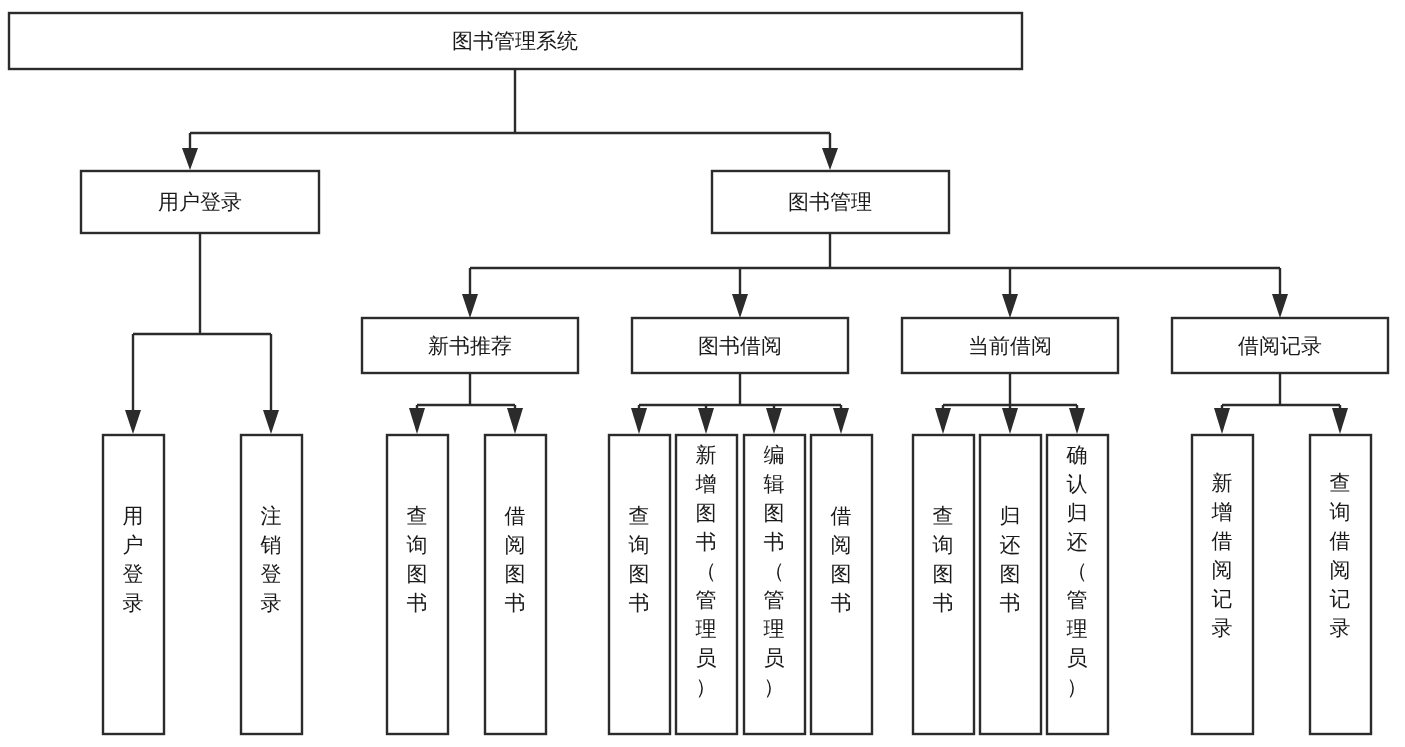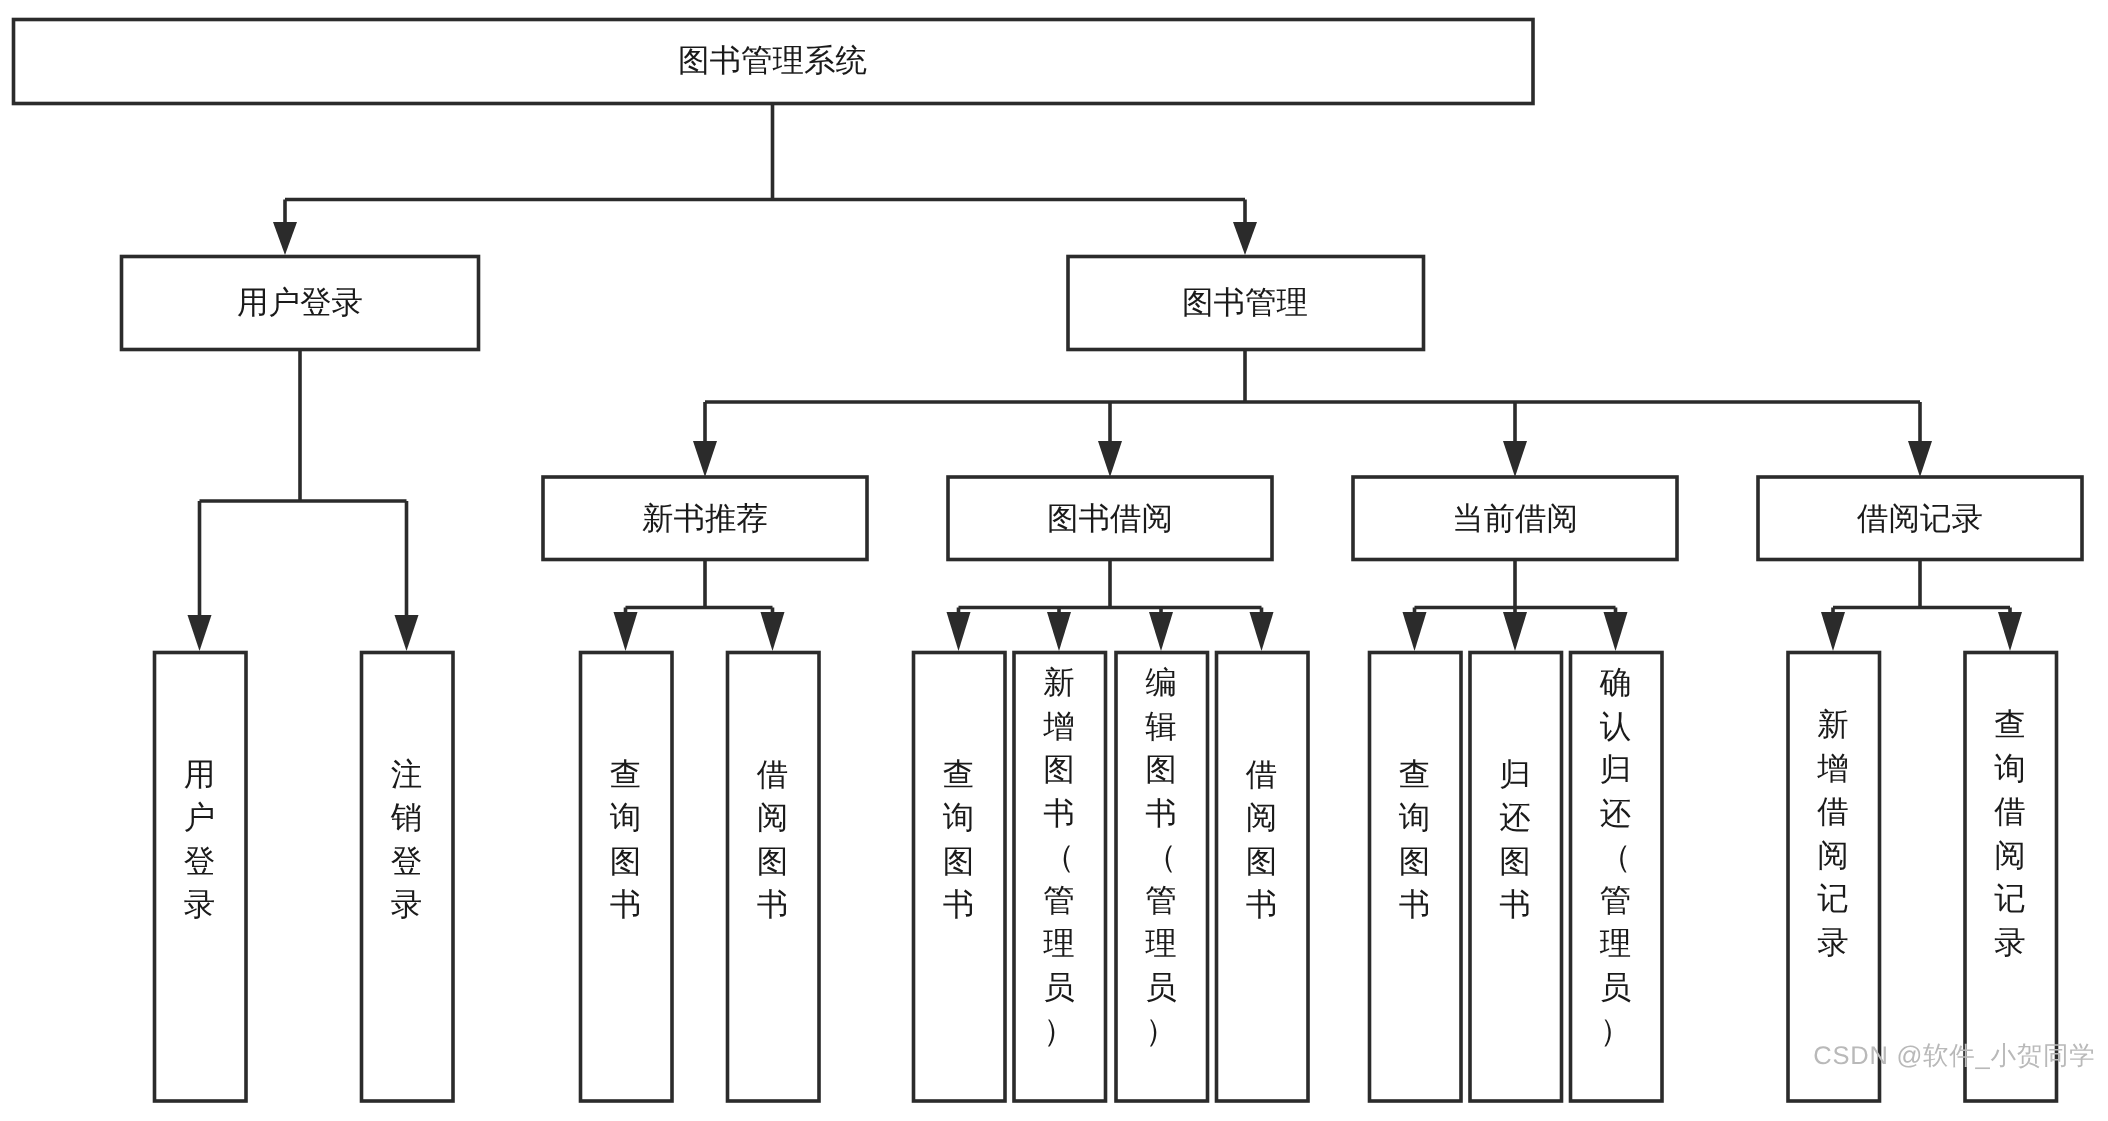--- a/index.html
+++ b/index.html
@@ -235,15 +235,14 @@
       <rect class="node-box" x="1192" y="435" width="61" height="299"></rect>
       <text class="node-label-v" x="1222" y="490"><tspan x="1222" dy="0">新</tspan><tspan x="1222" dy="29">增</tspan><tspan x="1222" dy="29">借</tspan><tspan x="1222" dy="29">阅</tspan><tspan x="1222" dy="29">记</tspan><tspan x="1222" dy="29">录</tspan></text>
     </g>
     <g>
       <rect class="node-box" x="1310" y="435" width="61" height="299"></rect>
       <text class="node-label-v" x="1340" y="490"><tspan x="1340" dy="0">查</tspan><tspan x="1340" dy="29">询</tspan><tspan x="1340" dy="29">借</tspan><tspan x="1340" dy="29">阅</tspan><tspan x="1340" dy="29">记</tspan><tspan x="1340" dy="29">录</tspan></text>
     </g>
 
   </svg>
 
-  <div class="watermark-text">CSDN @软件_小贺同学</div>
 
 </div>
 
 </body></html>

